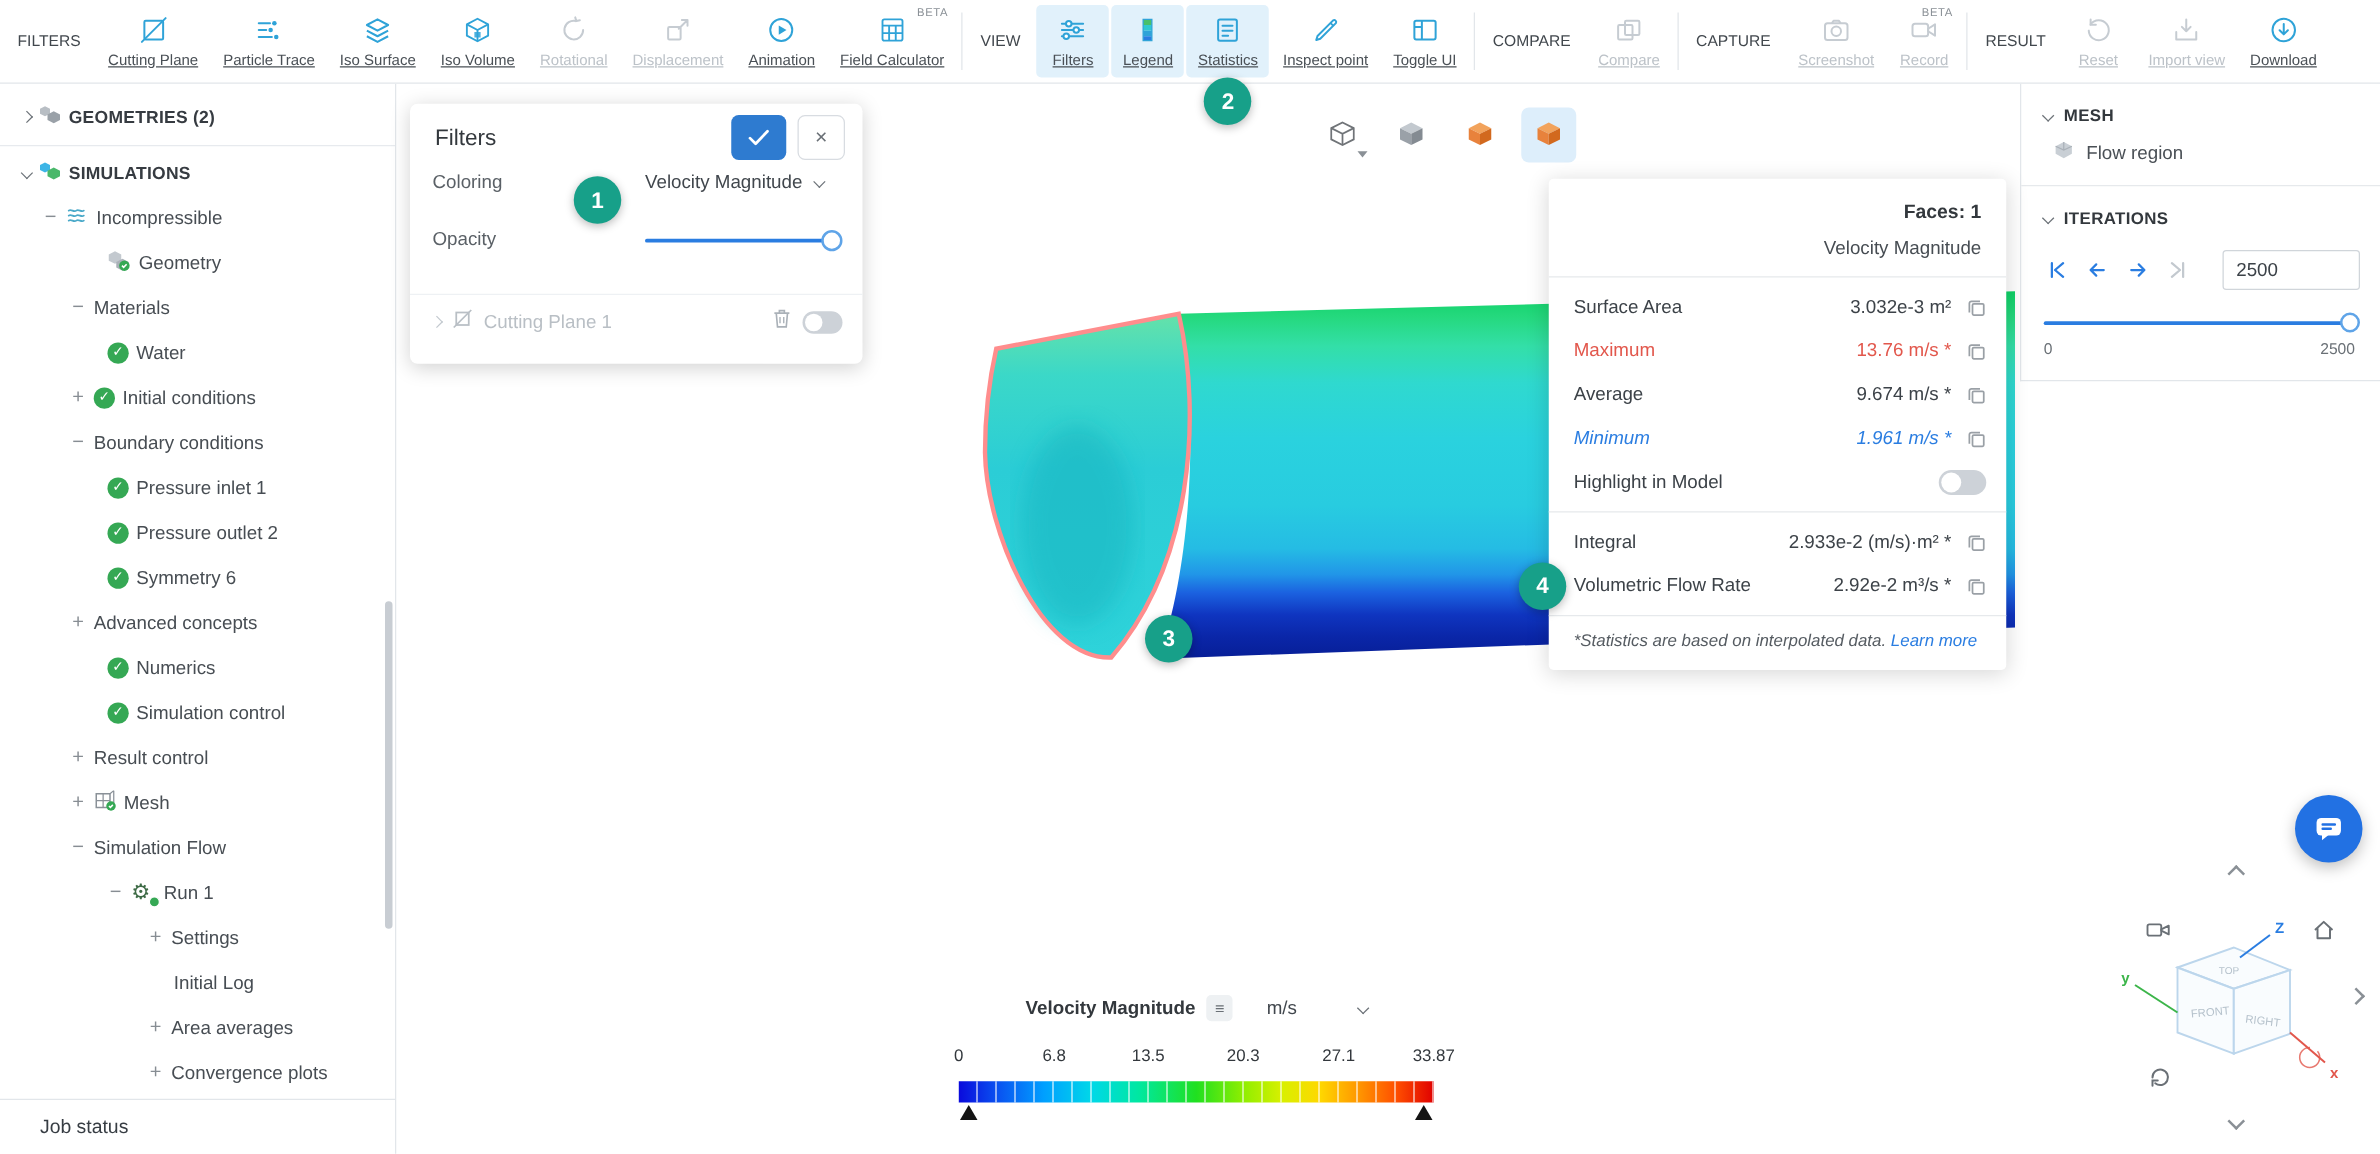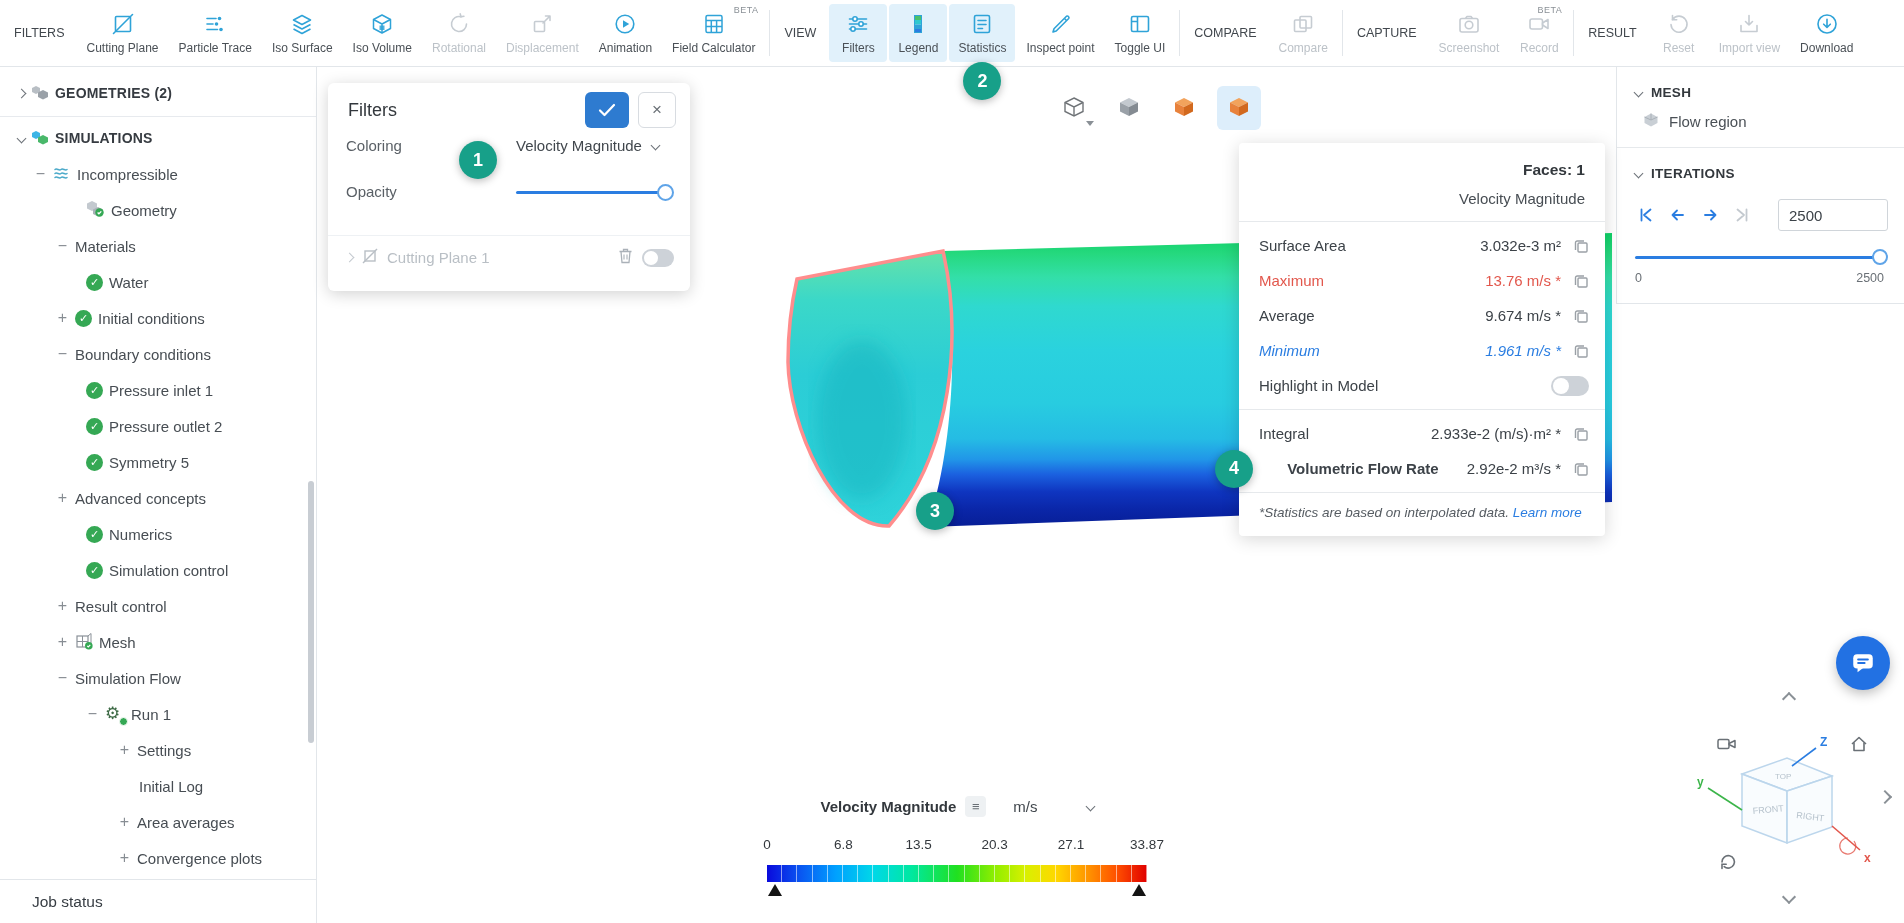--- a/index.html
+++ b/index.html
@@ -16,21 +16,21 @@
 
   
   .toolbar { position:absolute; top:0; left:0; right:0; height:67px; background:#fff;
     border-bottom:1px solid #e2e6ea; display:flex; align-items:stretch; z-index:50; }
   .tb-group { display:flex; align-items:center; padding:0 4px; }
   .tb-caption { font-size:12.5px; color:#41474d; margin:0 12px 0 10px; white-space:nowrap; }
   .tb-item { position:relative; display:flex; flex-direction:column; align-items:center; justify-content:center;
     gap:5px; height:58px; padding:0 9px; margin:0 1px; border-radius:4px; cursor:pointer; color:#2fa3d8; min-width:58px; }
   .tb-item.active { background:#e1f1fb; }
   .tb-item.disabled { color:#c6ccd2; cursor:default; }
-  .tb-item .lbl { font-size:12px; color:#4a5056; white-space:nowrap; }
+  .tb-item .lbl { font-size:12px; color:#4a5056; white-space:nowrap;text-decoration:underline; }
   .tb-item.disabled .lbl { color:#bcc2c8; }
   .tbic svg { display:block; }
   .beta { position:absolute; top:1px; right:6px; font-size:9px; color:#8a9096; letter-spacing:.5px; }
   .tb-sep { width:1px; background:#e2e6ea; margin:10px 0; }
 
   
   .badge { width:38px; height:38px; border-radius:50%; background:#17a089; color:#fff; font-size:18px; font-weight:bold;
     display:flex; align-items:center; justify-content:center; box-shadow:0 2px 8px rgba(0,0,0,.28); z-index:80; }
   .tb-badge { position:absolute; left:50%; top:58px; transform:translateX(-50%); }
   .row-badge-1 { position:absolute; left:131px; top:50%; transform:translateY(-50%); }
@@ -471,21 +471,21 @@
     <div class="trow l3">
       <span class="chk">✓</span>
       <span>Pressure inlet 1</span>
     </div>
     <div class="trow l3">
       <span class="chk">✓</span>
       <span>Pressure outlet 2</span>
     </div>
     <div class="trow l3">
       <span class="chk">✓</span>
-      <span>Symmetry 5</span>
+      <span>Symmetry 6</span>
     </div>
 
     <div class="trow l2">
       <span class="exp">+</span>
       <span>Advanced concepts</span>
     </div>
 
     <div class="trow l3">
       <span class="chk">✓</span>
       <span>Numerics</span>
@@ -673,21 +673,21 @@
     <div class="sp-row">
       <span class="lab">Integral</span>
       <span class="val">2.933e-2 (m/s)·m² *</span>
       <span class="copy"><svg width="16" height="16" viewBox="0 0 16 16" fill="none" stroke="#9aa0a6" stroke-width="1.4">
             <rect x="5" y="5" width="9" height="9" rx="1"></rect>
             <path d="M11 3H4.2A1.7 1.7 0 0 0 2.5 4.7V12"></path>
           </svg></span>
     </div>
     <div class="sp-row">
       <span class="badge row-badge-4">4</span>
-      <span class="lab" style="font-weight:bold;text-align:center;">Volumetric Flow Rate</span>
+      <span class="lab" style="font-weight:normal;">Volumetric Flow Rate</span>
       <span class="val">2.92e-2 m³/s *</span>
       <span class="copy"><svg width="16" height="16" viewBox="0 0 16 16" fill="none" stroke="#9aa0a6" stroke-width="1.4">
             <rect x="5" y="5" width="9" height="9" rx="1"></rect>
             <path d="M11 3H4.2A1.7 1.7 0 0 0 2.5 4.7V12"></path>
           </svg></span>
     </div>
   </div>
 
   <div class="sp-div"></div>
   <div class="sp-foot">

